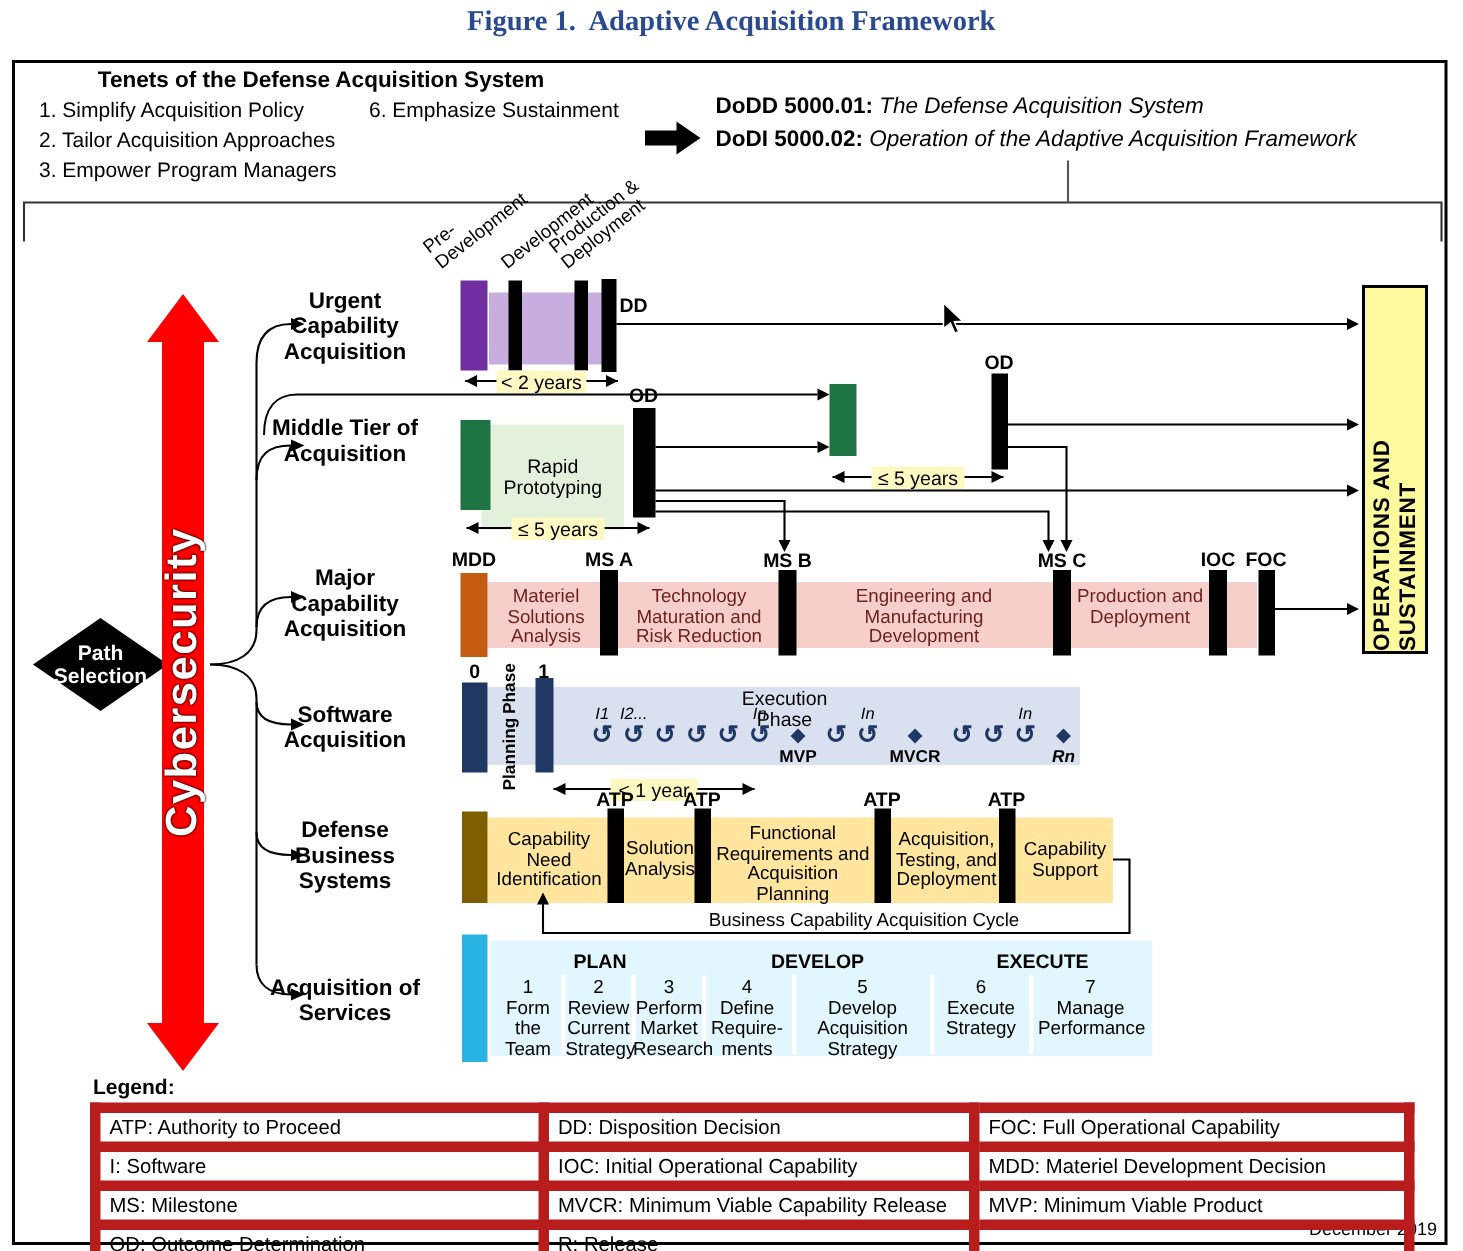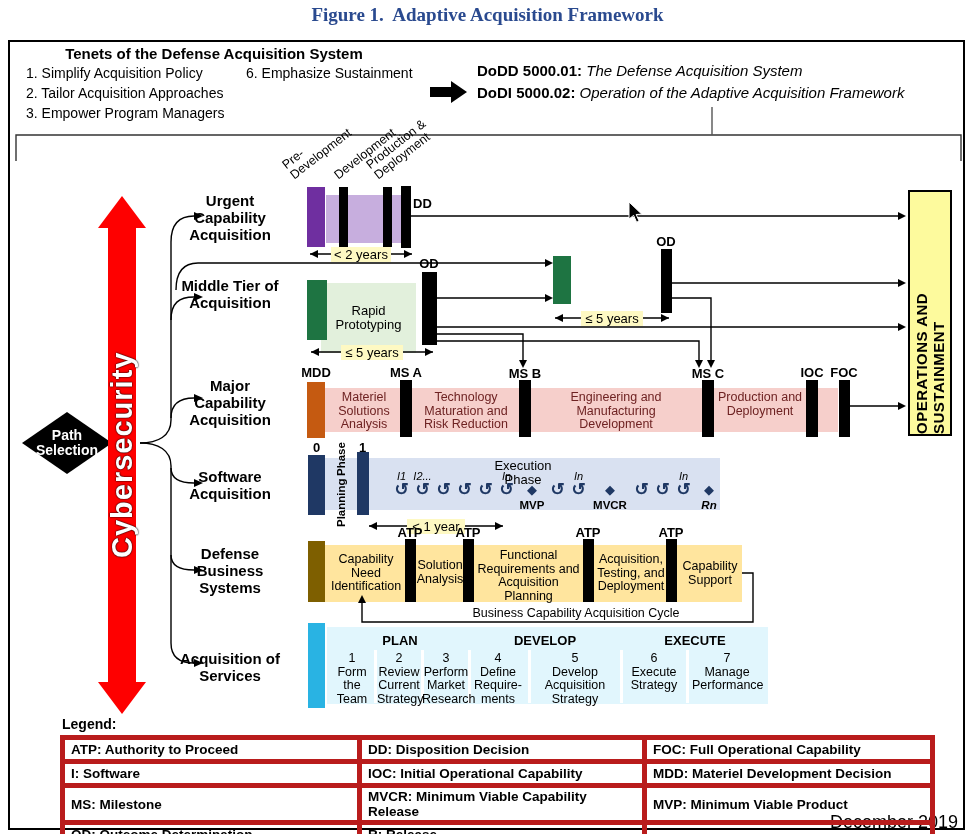--- a/index.html
+++ b/index.html
@@ -30,22 +30,22 @@
   .it{display:flex;flex-direction:column;align-items:center;}
   .it .tl{height:12px;font-size:11px;font-style:italic;line-height:12px;}
   .it .g{height:17px;font-size:17px;line-height:16px;color:var(--software-navy,#1f3864);font-weight:bold;}
   .it .gd{height:17px;font-size:13px;line-height:16px;color:var(--software-navy,#1f3864);}
   .it .bl{height:12px;font-size:11.5px;line-height:12px;font-weight:bold;}
   .gap{position:absolute;width:3px;background:#fff;z-index:2;}
   .hdr{position:absolute;font-size:13px;font-weight:600;text-align:center;z-index:4;}
   .cellt{position:absolute;font-size:12.5px;line-height:13.5px;text-align:center;z-index:4;}
   .legend-title{position:absolute;left:62px;top:716px;font-weight:bold;font-size:14px;}
   table.legend{position:absolute;left:60px;top:735px;border-collapse:collapse;z-index:6;}
-  table.legend td{border:5px solid #b91c1c;font-size:13.5px;padding:1px 6px;height:17px;font-weight:bold;}
-  .date{position:absolute;left:800px;top:812px;width:158px;text-align:right;font-size:18px;}
+  table.legend td{border:7px solid #b91c1c;font-size:13.5px;padding:1px 6px;height:17px;}
+  .date{position:absolute;left:800px;top:812px;width:158px;text-align:right;font-size:12px;}
   svg.overlay{position:absolute;left:0;top:0;z-index:4;pointer-events:none;}
   .mca-txt{color:#6e2222;}
 </style>
 </head>
 <body>
 
 <div class="page">
 
   <div class="fig-title">Figure 1.  Adaptive Acquisition Framework</div>
   <div class="frame"></div>

